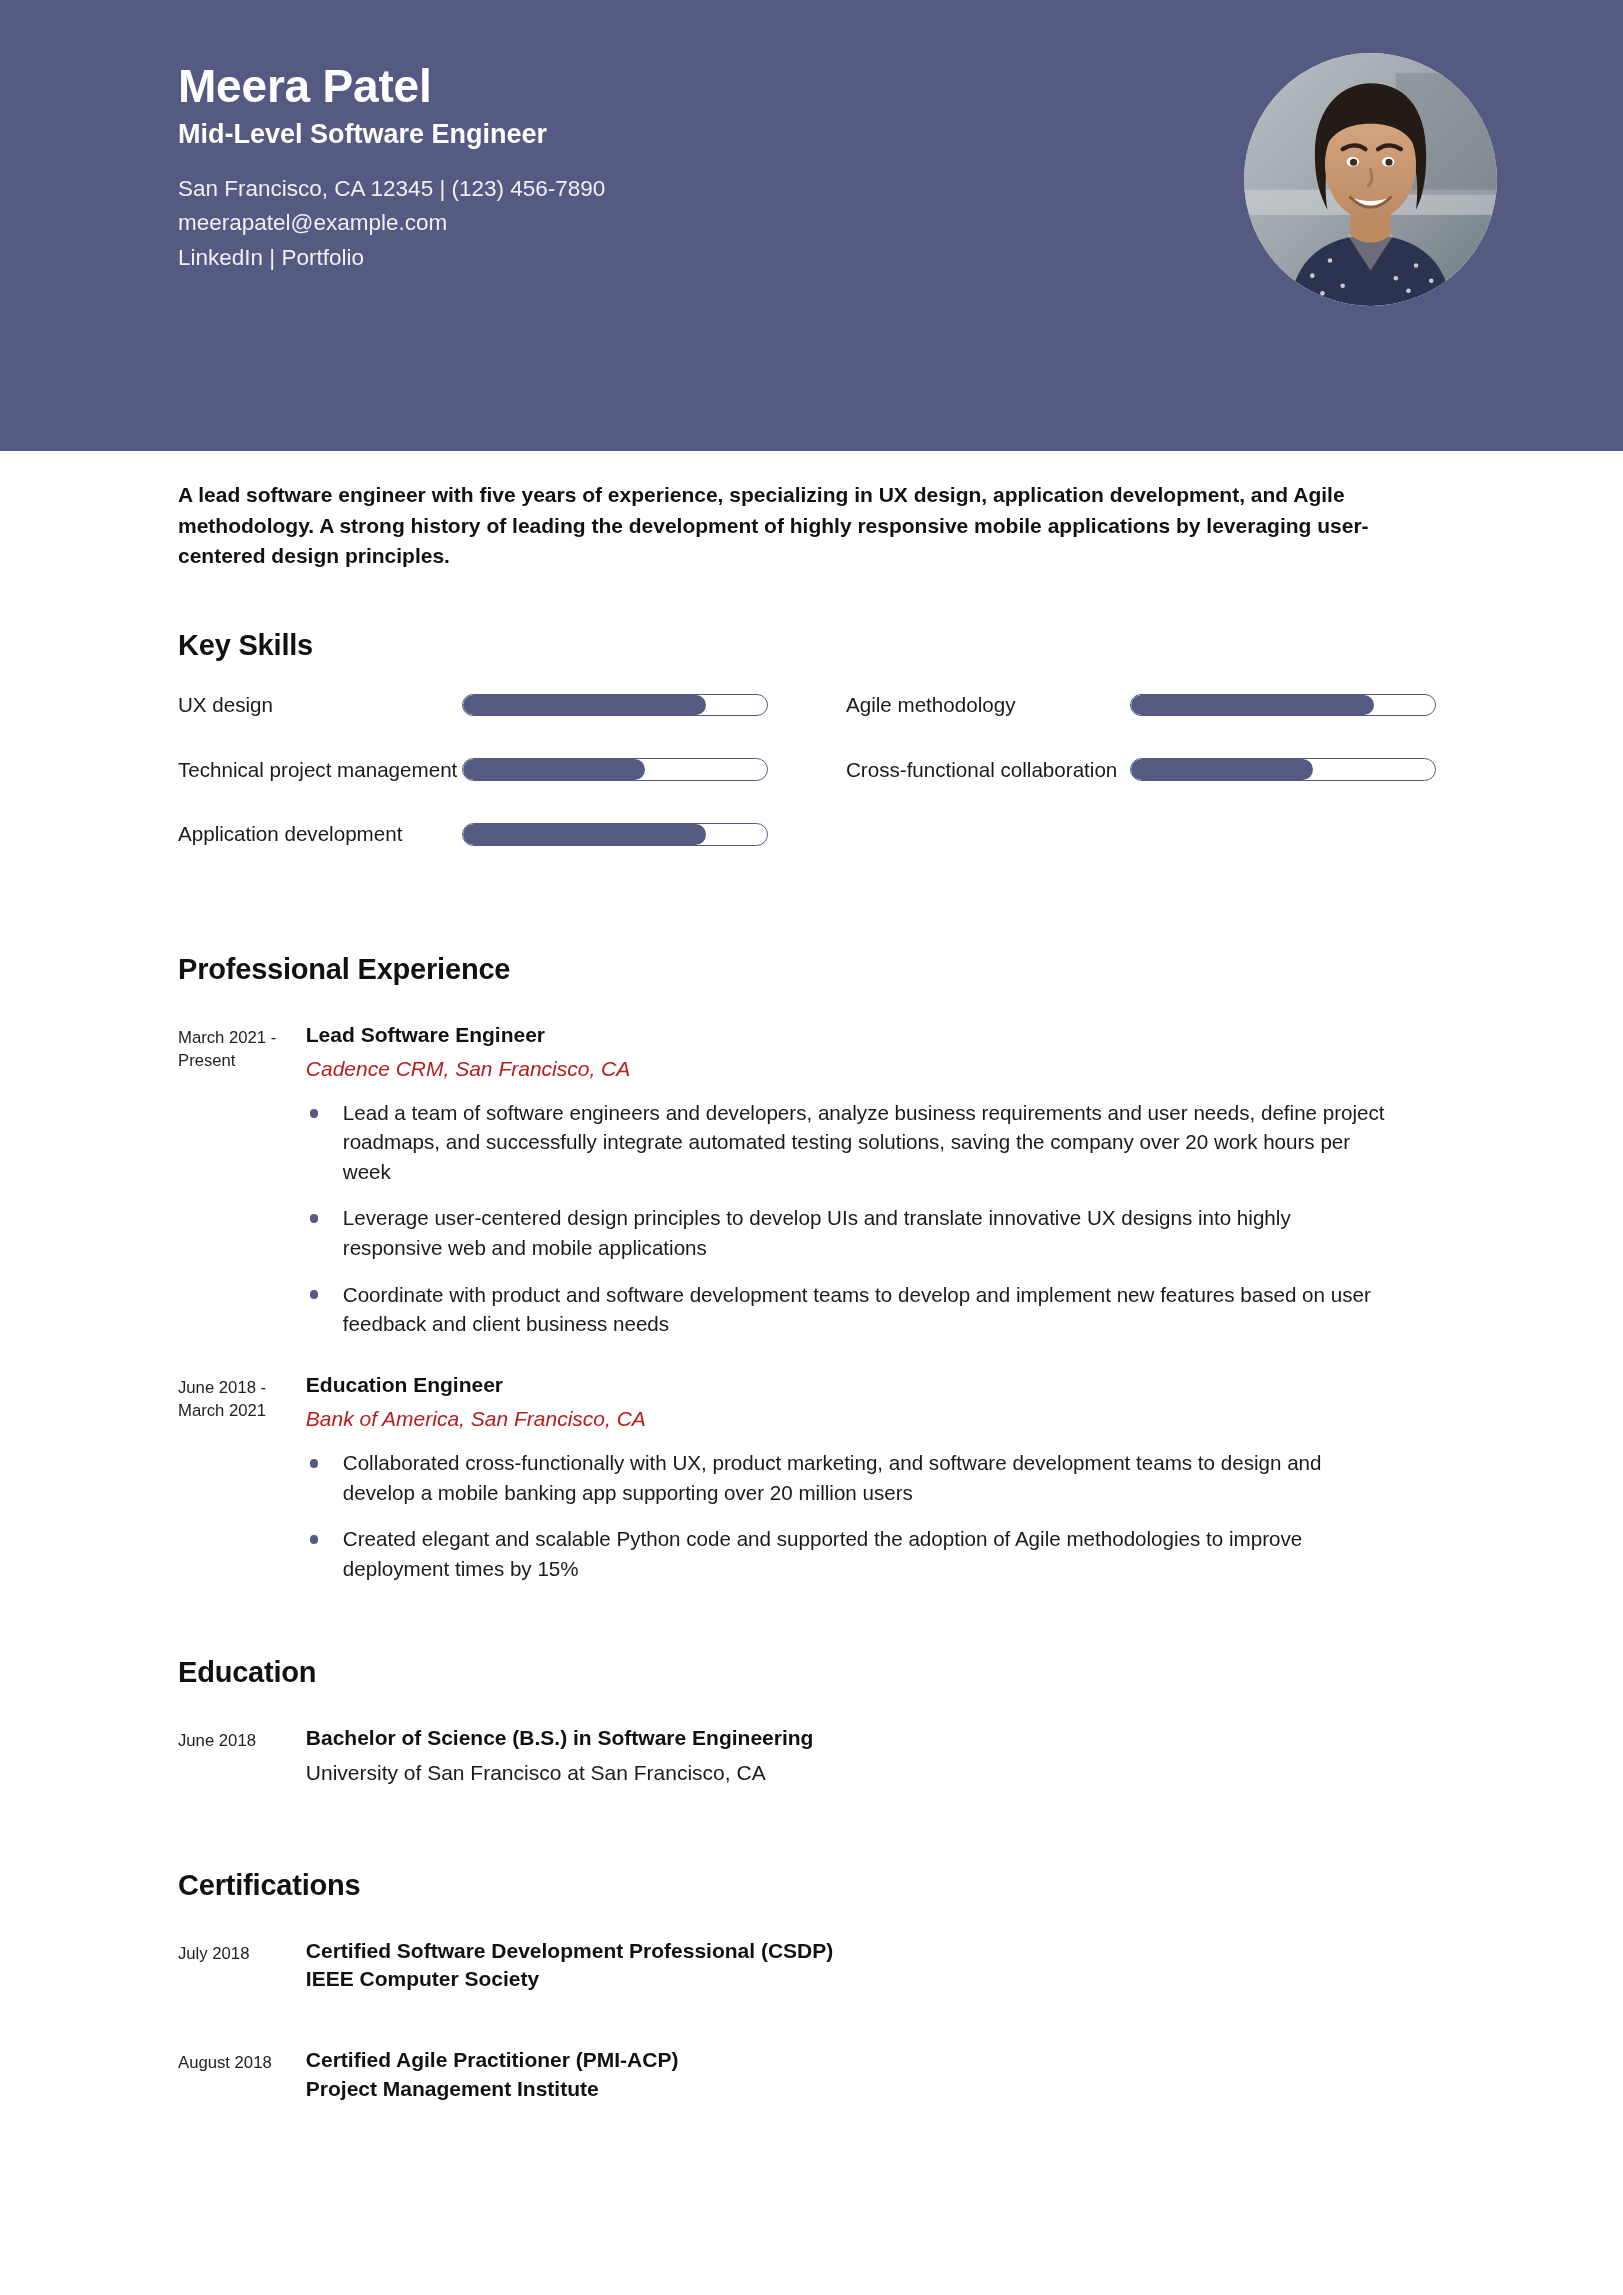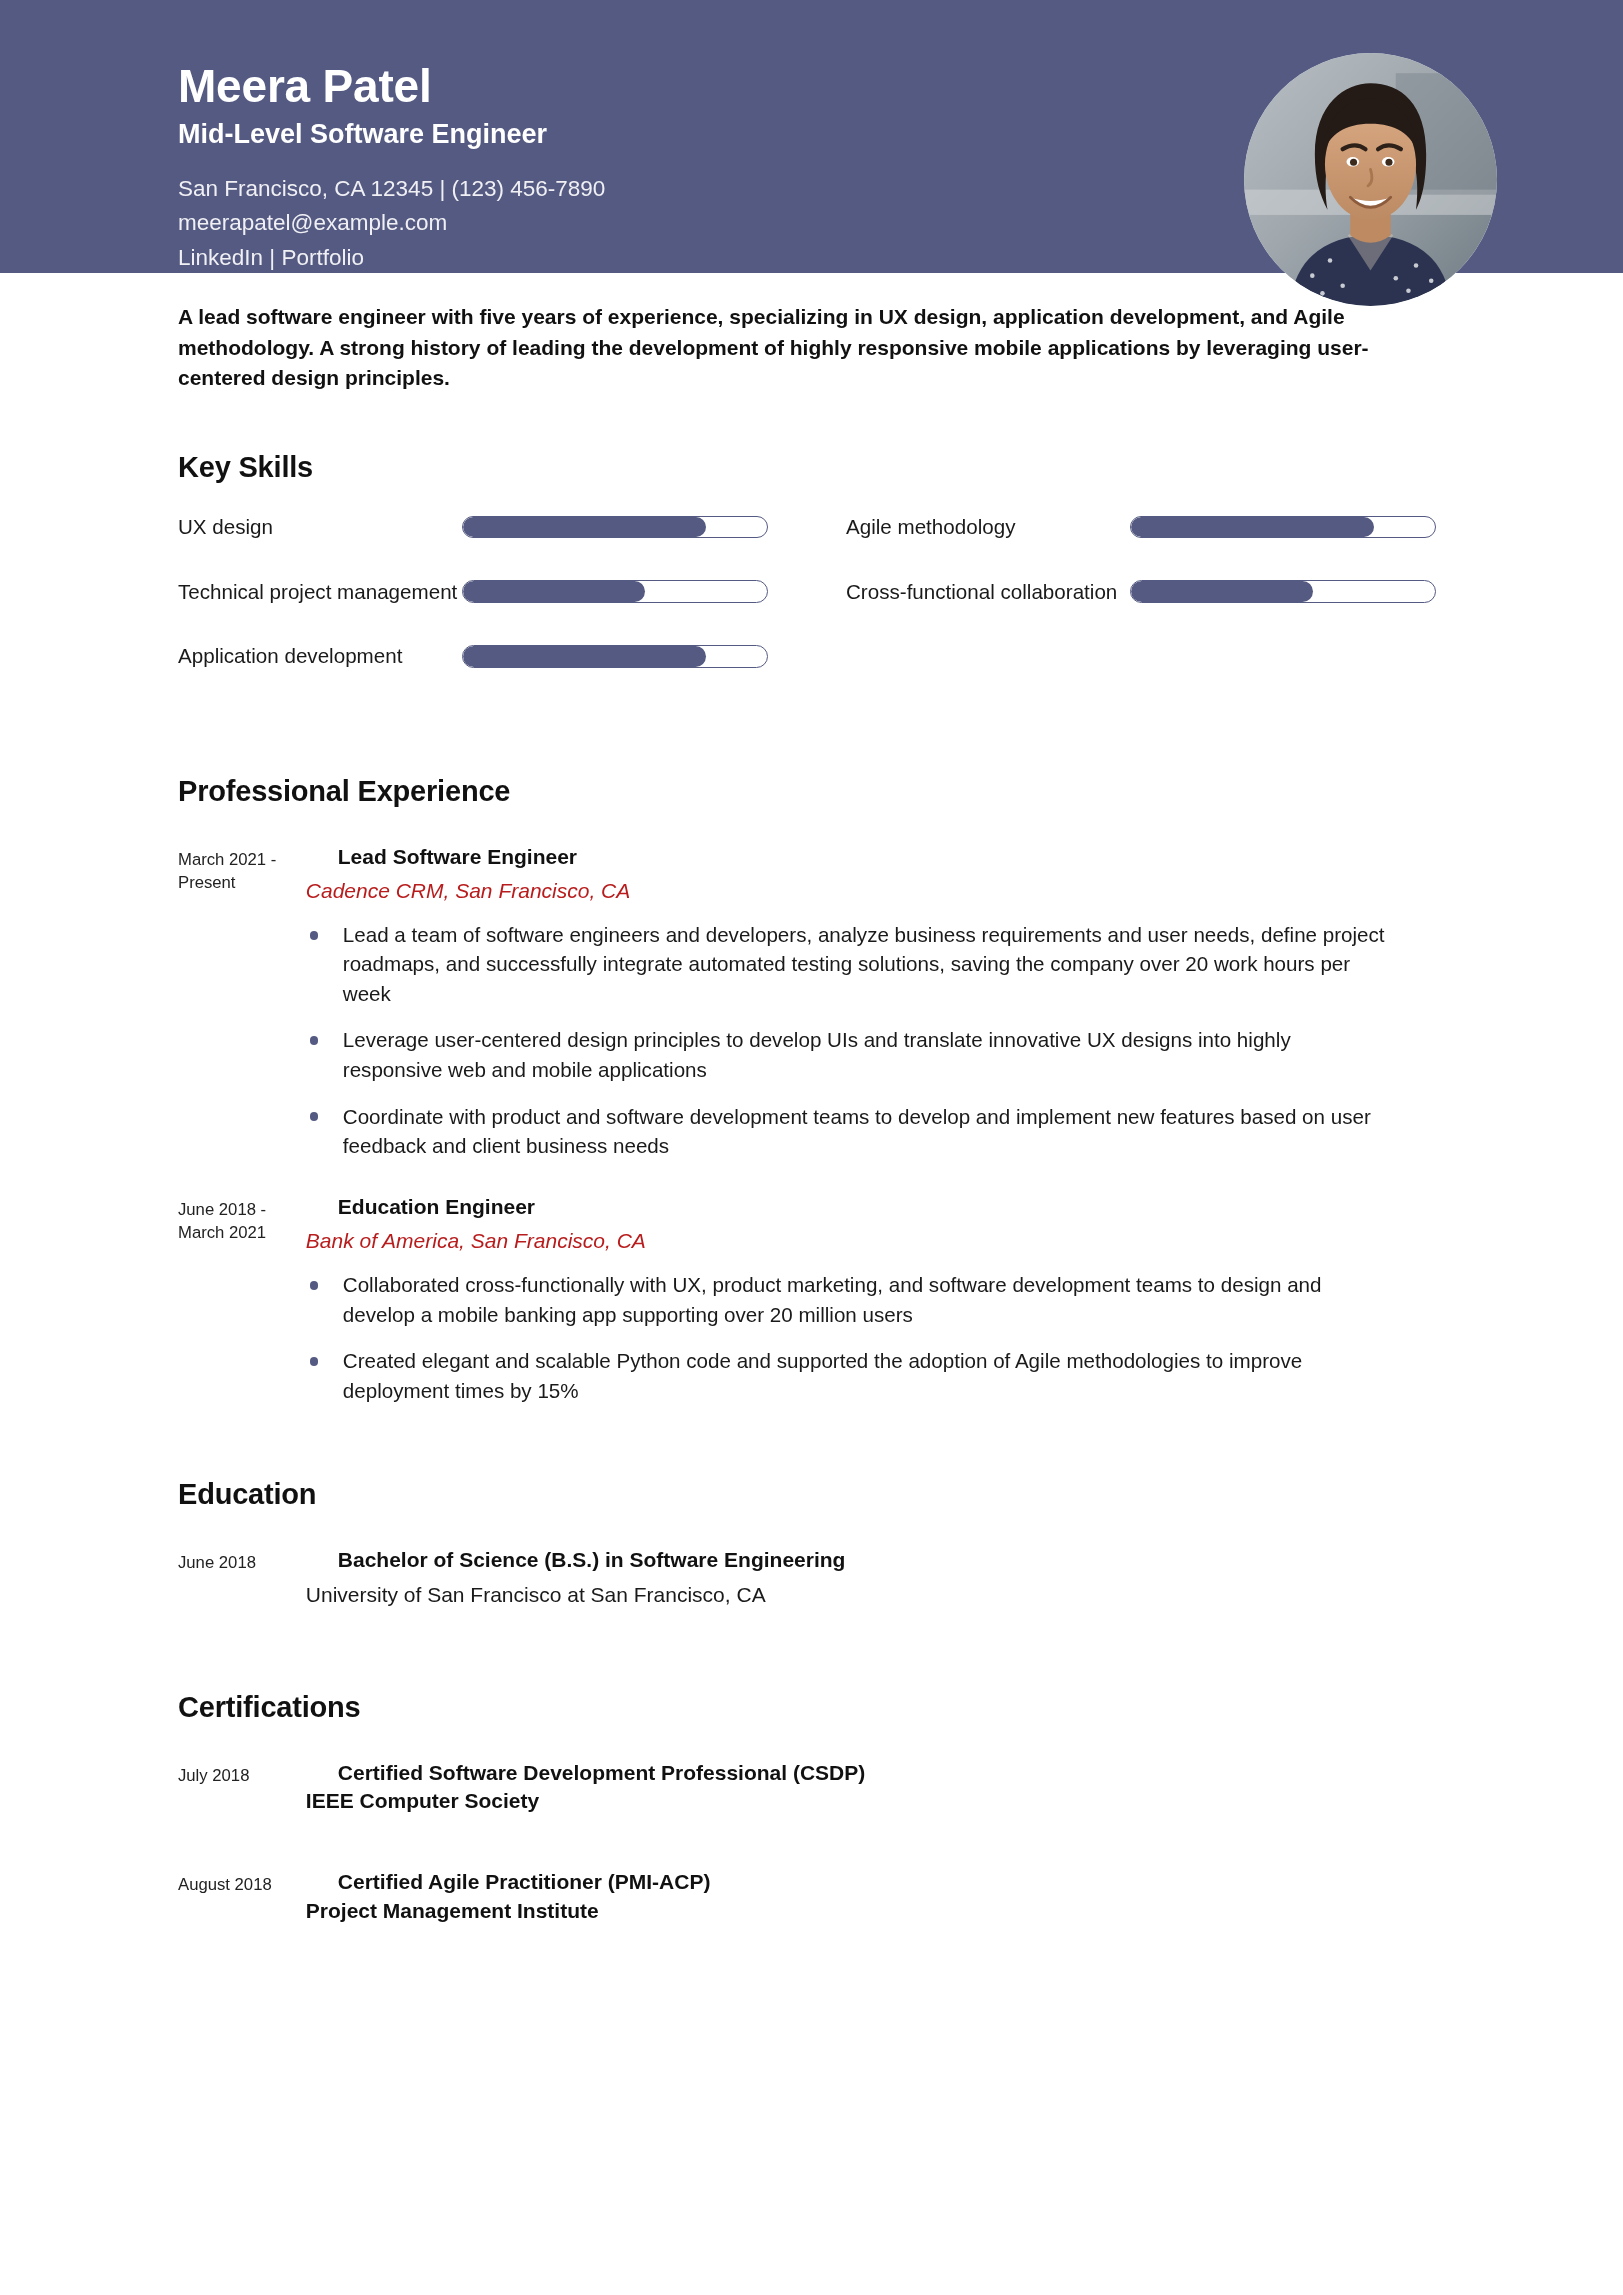--- a/index.html
+++ b/index.html
@@ -18,21 +18,21 @@
   .page {
     position: relative;
     width: 1623px;
     height: 2296px;
     background: #ffffff;
   }
 
   
   .header {
     position: relative;
-    height: 273px;
+    height: 451px;
     background: #545a82;
     box-sizing: border-box;
     padding: 51px 108px 0 178px;
     display: flex;
     align-items: flex-start;
     justify-content: space-between;
   }
   .header-left {
     padding-top: 9.8px;
   }
@@ -154,21 +154,20 @@
     color: #222222;
     padding-top: 4.9px;
     padding-right: 9.8px;
   }
   .entry-main { flex: 1; }
   .entry-title {
     font-size: 21px;
     font-weight: bold;
     color: #111111;
     line-height: 1.35;
-    margin-left: 32px;
   }
   .entry-sub {
     font-size: 21px;
     font-style: italic;
     color: #b91c1c;
     line-height: 1.5;
     margin-top: 3.9px;
   }
   .entry-sub-plain {
     font-size: 21px;

